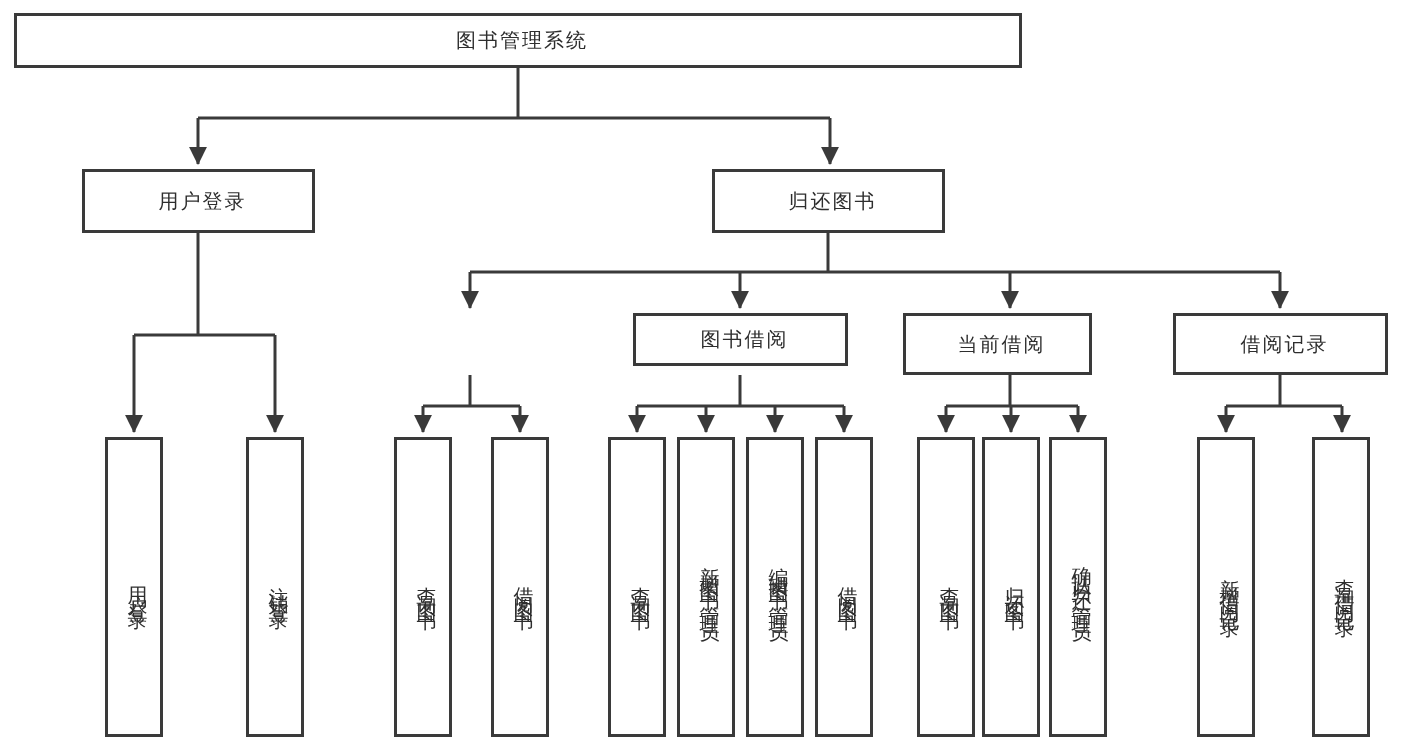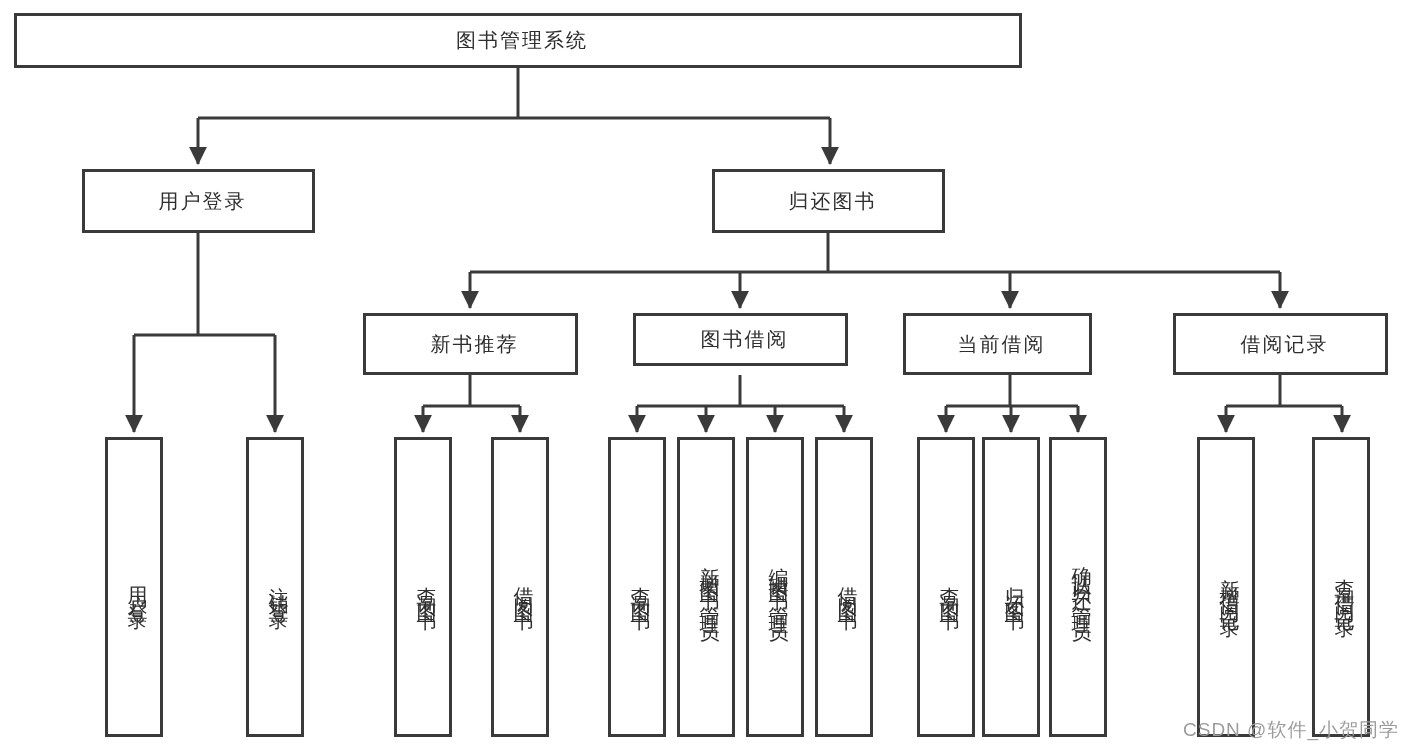--- a/index.html
+++ b/index.html
@@ -124,23 +124,20 @@
     <span>图书管理系统</span>
   </div>
 
   <div class="node h" style="left:82px;top:169px;width:233px;height:64px">
     <span>用户登录</span>
   </div>
   <div class="node h" style="left:712px;top:169px;width:233px;height:64px">
     <span>归还图书</span>
   </div>
 
-  <div class="node h" style="left:363px;top:313px;width:215px;height:62px">
-    <span>新书推荐</span>
-  </div>
   <div class="node h" style="left:633px;top:313px;width:215px;height:53px">
     <span>图书借阅</span>
   </div>
   <div class="node h" style="left:903px;top:313px;width:189px;height:62px">
     <span>当前借阅</span>
   </div>
   <div class="node h" style="left:1173px;top:313px;width:215px;height:62px">
     <span>借阅记录</span>
   </div>
 
@@ -181,15 +178,14 @@
     <span>确认归还（管理员）</span>
   </div>
 
   <div class="node v" style="left:1197px;top:437px;width:58px;height:300px">
     <span>新增借阅记录</span>
   </div>
   <div class="node v" style="left:1312px;top:437px;width:58px;height:300px">
     <span>查询借阅记录</span>
   </div>
 
-  <div class="watermark" style="left:1183px;top:717px">CSDN @软件_小贺同学</div>
 
 </div>
 
 </body></html>

